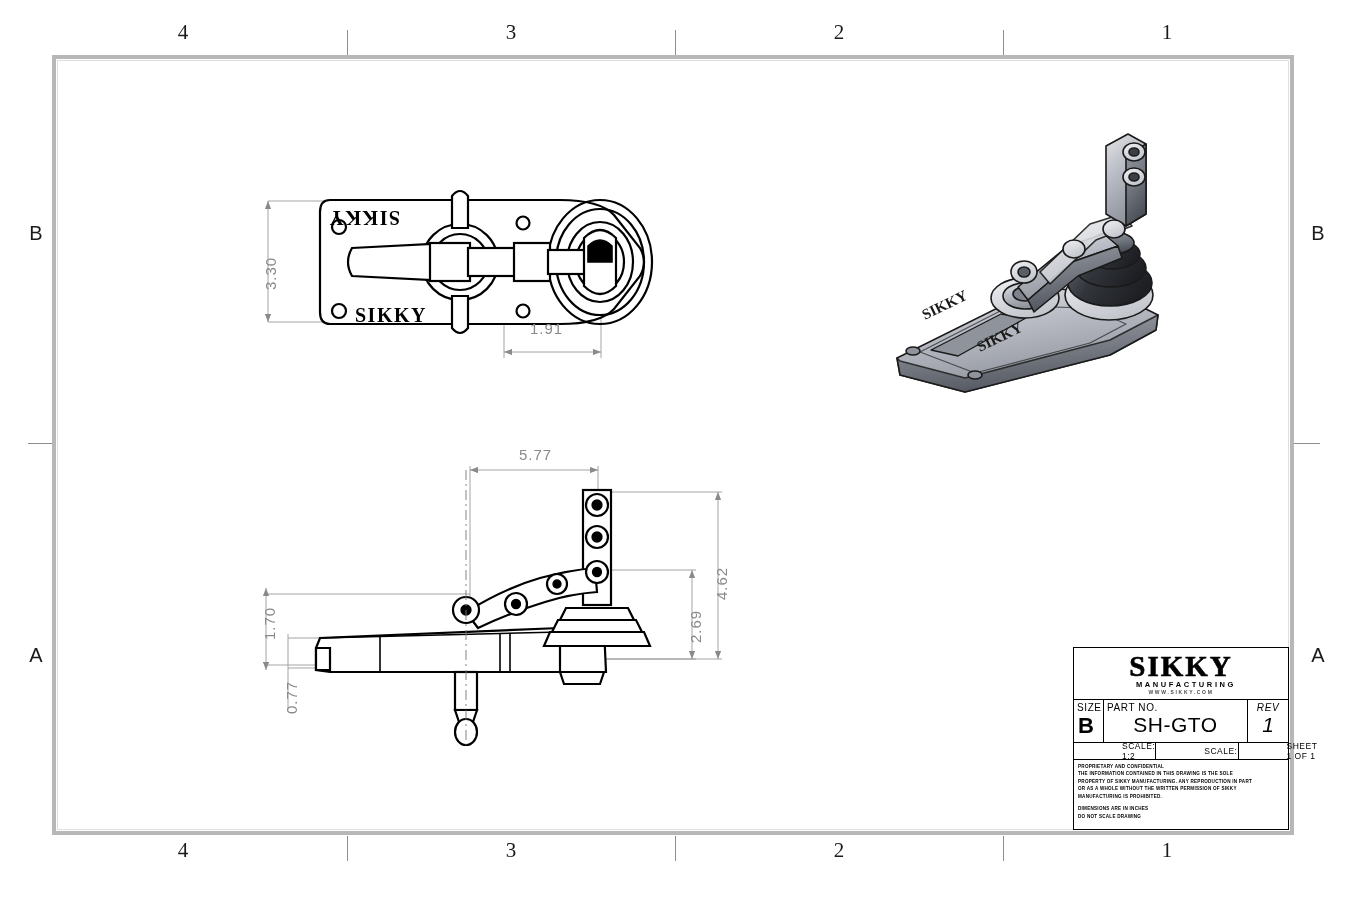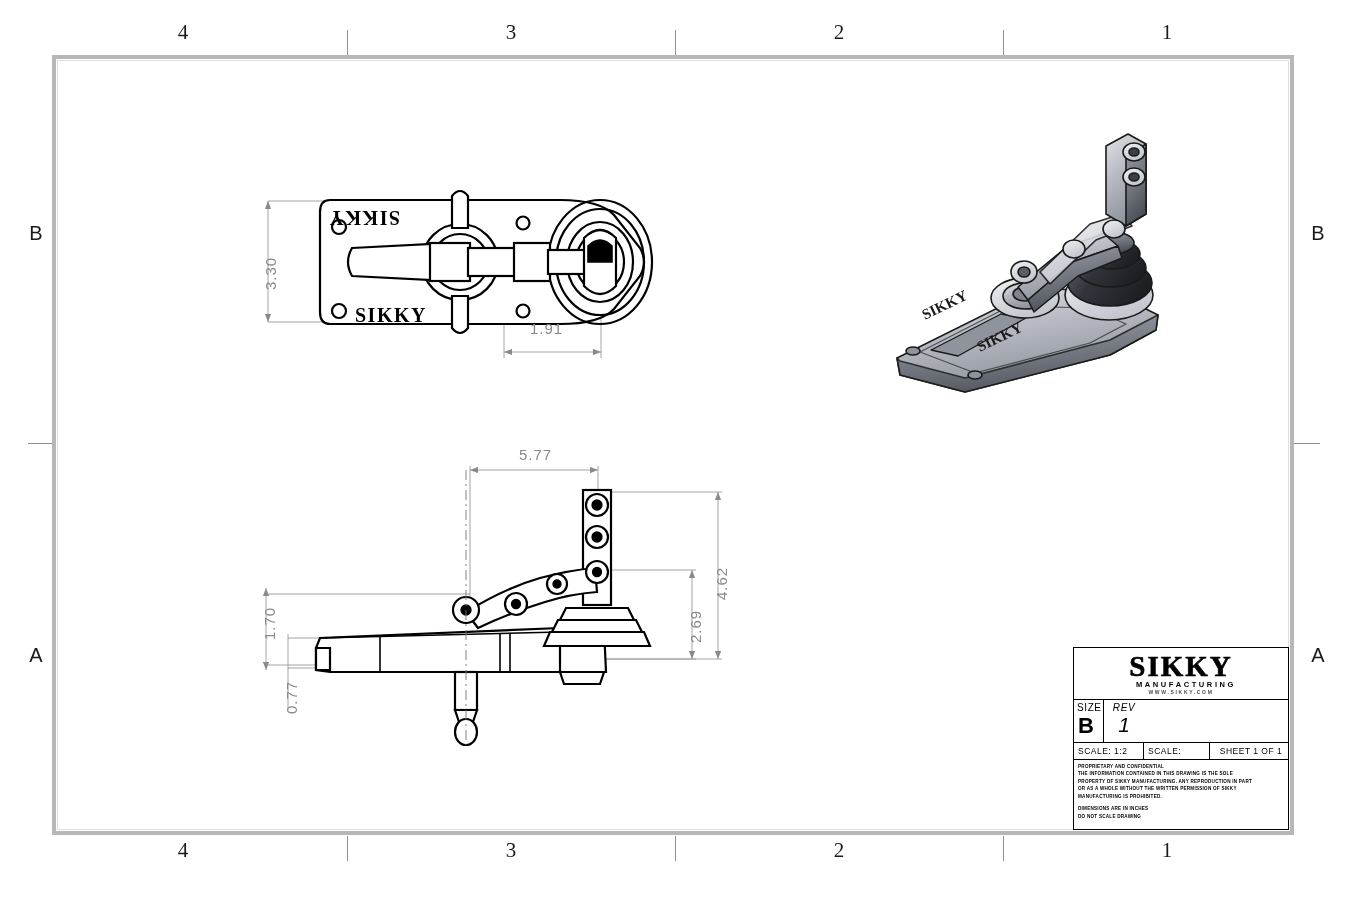--- a/index.html
+++ b/index.html
@@ -66,21 +66,21 @@
   .tb-val{
     position:absolute;left:0;width:100%;top:13px;text-align:center;
     font-size:21px;color:#000;font-family:"Liberation Sans",sans-serif;
   }
   .tb-size .tb-val{font-weight:bold;font-size:22px;text-align:left;left:4px;width:auto;}
   .tb-part .tb-val{font-size:21px;letter-spacing:.5px;}
   .tb-rev .tb-val{font-size:21px;}
 
   .tb-row3{display:flex;height:17px;border-bottom:1px solid #000;box-sizing:border-box;
            align-items:center;font-size:8.5px;letter-spacing:.5px;}
-  .tb-row3 .c{box-sizing:border-box;padding-left:4px;height:100%;display:flex;align-items:center;}
+  .tb-row3 .c{box-sizing:border-box;padding-left:4px;height:100%;display:flex;align-items:center;margin-left:44px;}
   .c-scale{width:70px;border-right:1px solid #000;}
   .c-weight{flex:1;border-right:1px solid #000;}
   .c-sheet{width:78px;justify-content:center;padding-left:0;}
 
   .tb-notes{padding:3px 4px 0 4px;}
   .tb-notes p{margin:0;font-size:4.6px;line-height:1.62;letter-spacing:.25px;
               color:#000;font-weight:bold;}
   .tb-notes .gap{margin-top:5px;}
 </style>
 </head>
@@ -322,20 +322,24 @@
     <div class="brand">SIKKY</div>
     <div class="sub">MANUFACTURING</div>
     <div class="url">WWW.SIKKY.COM</div>
   </div>
 
   <div class="tb-row2">
     <div class="tb-cell tb-size">
       <span class="tb-lbl">SIZE</span>
       <span class="tb-val">B</span>
     </div>
+    <div class="tb-cell tb-part">
+      <span class="tb-lbl">PART NO.</span>
+      <span class="tb-val">SH-GTO</span>
+    </div>
     <div class="tb-cell tb-rev">
       <span class="tb-lbl">REV</span>
       <span class="tb-val">1</span>
     </div>
   </div>
 
   <div class="tb-row3">
     <div class="c c-scale">SCALE: 1:2</div>
     <div class="c c-weight">SCALE:</div>
     <div class="c c-sheet">SHEET 1 OF 1</div>

